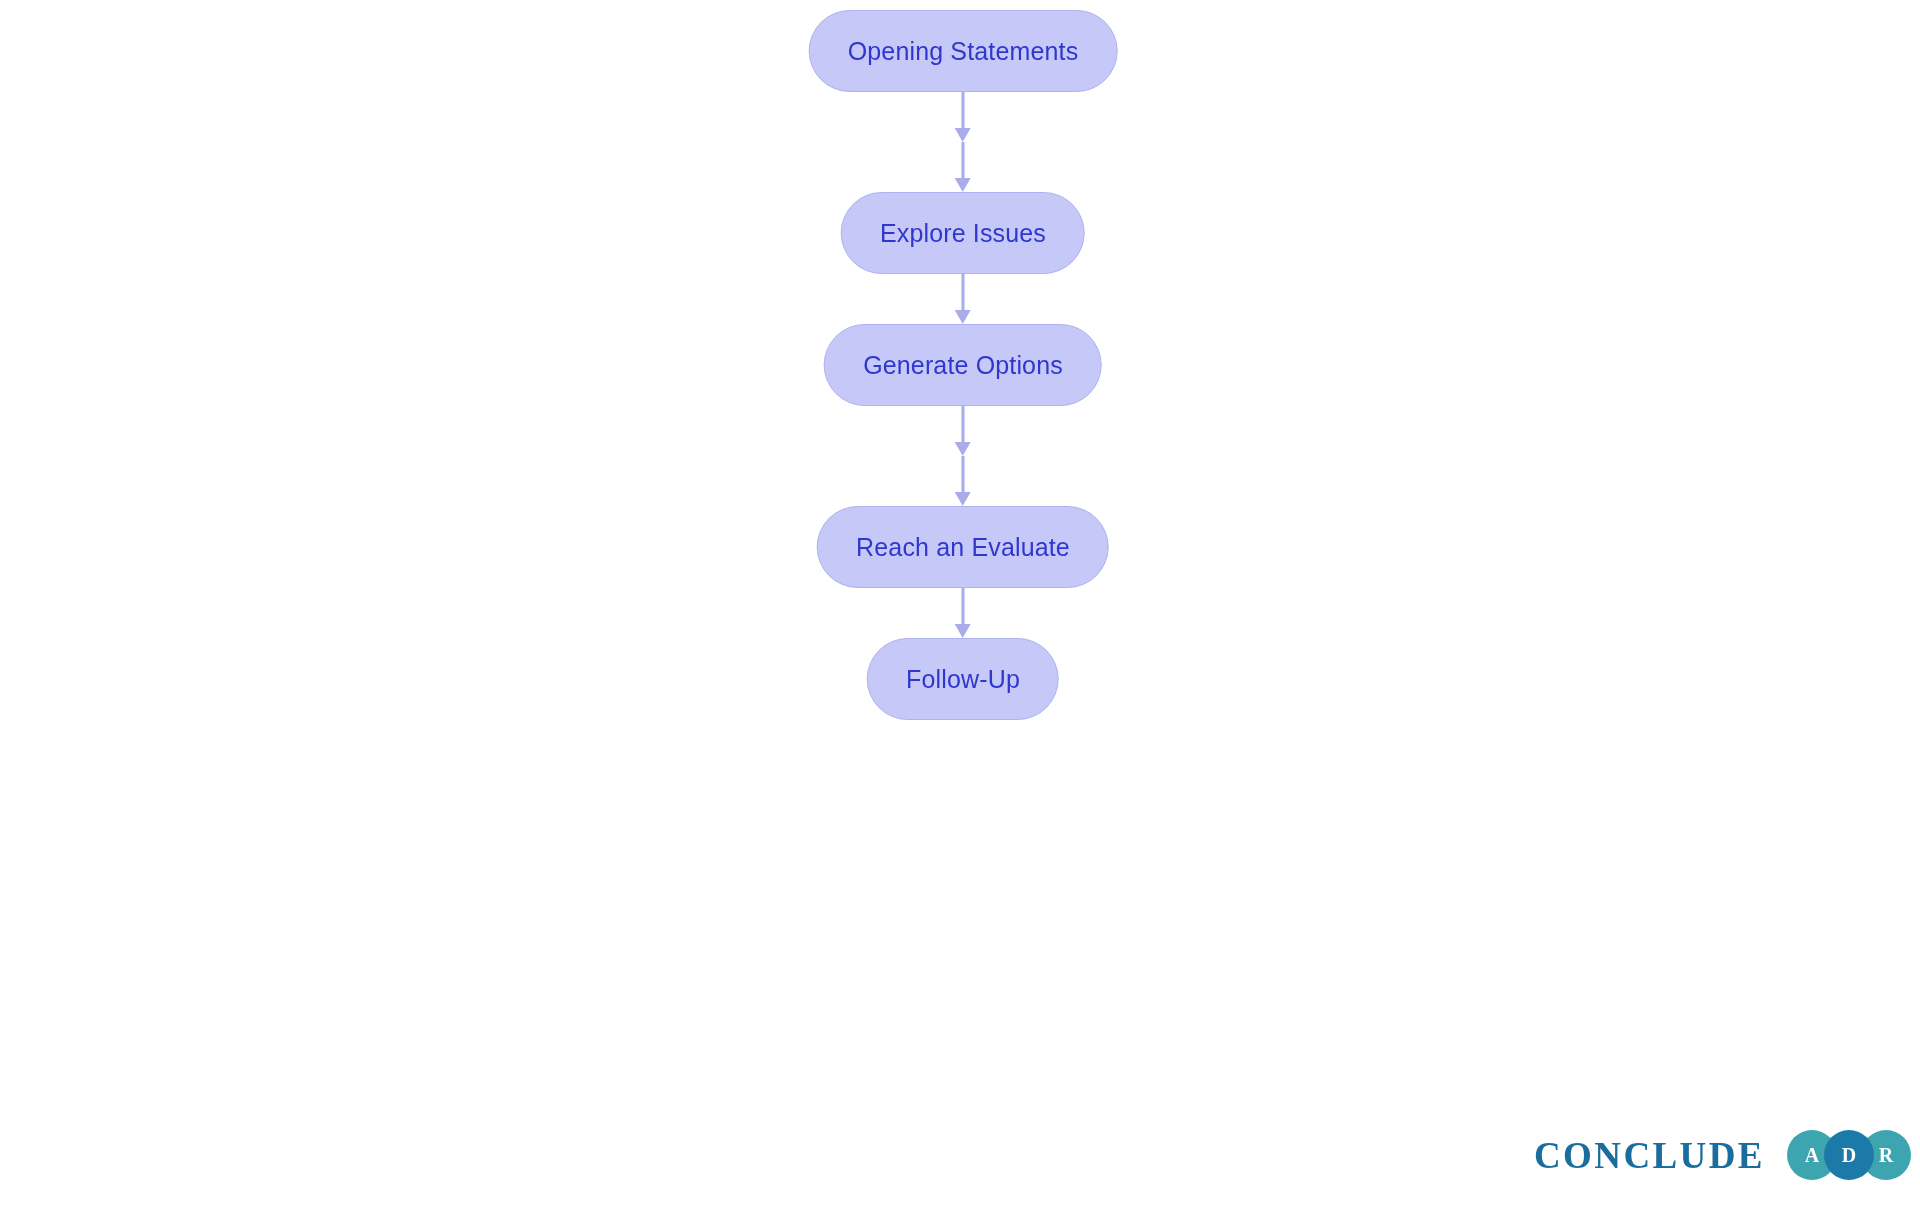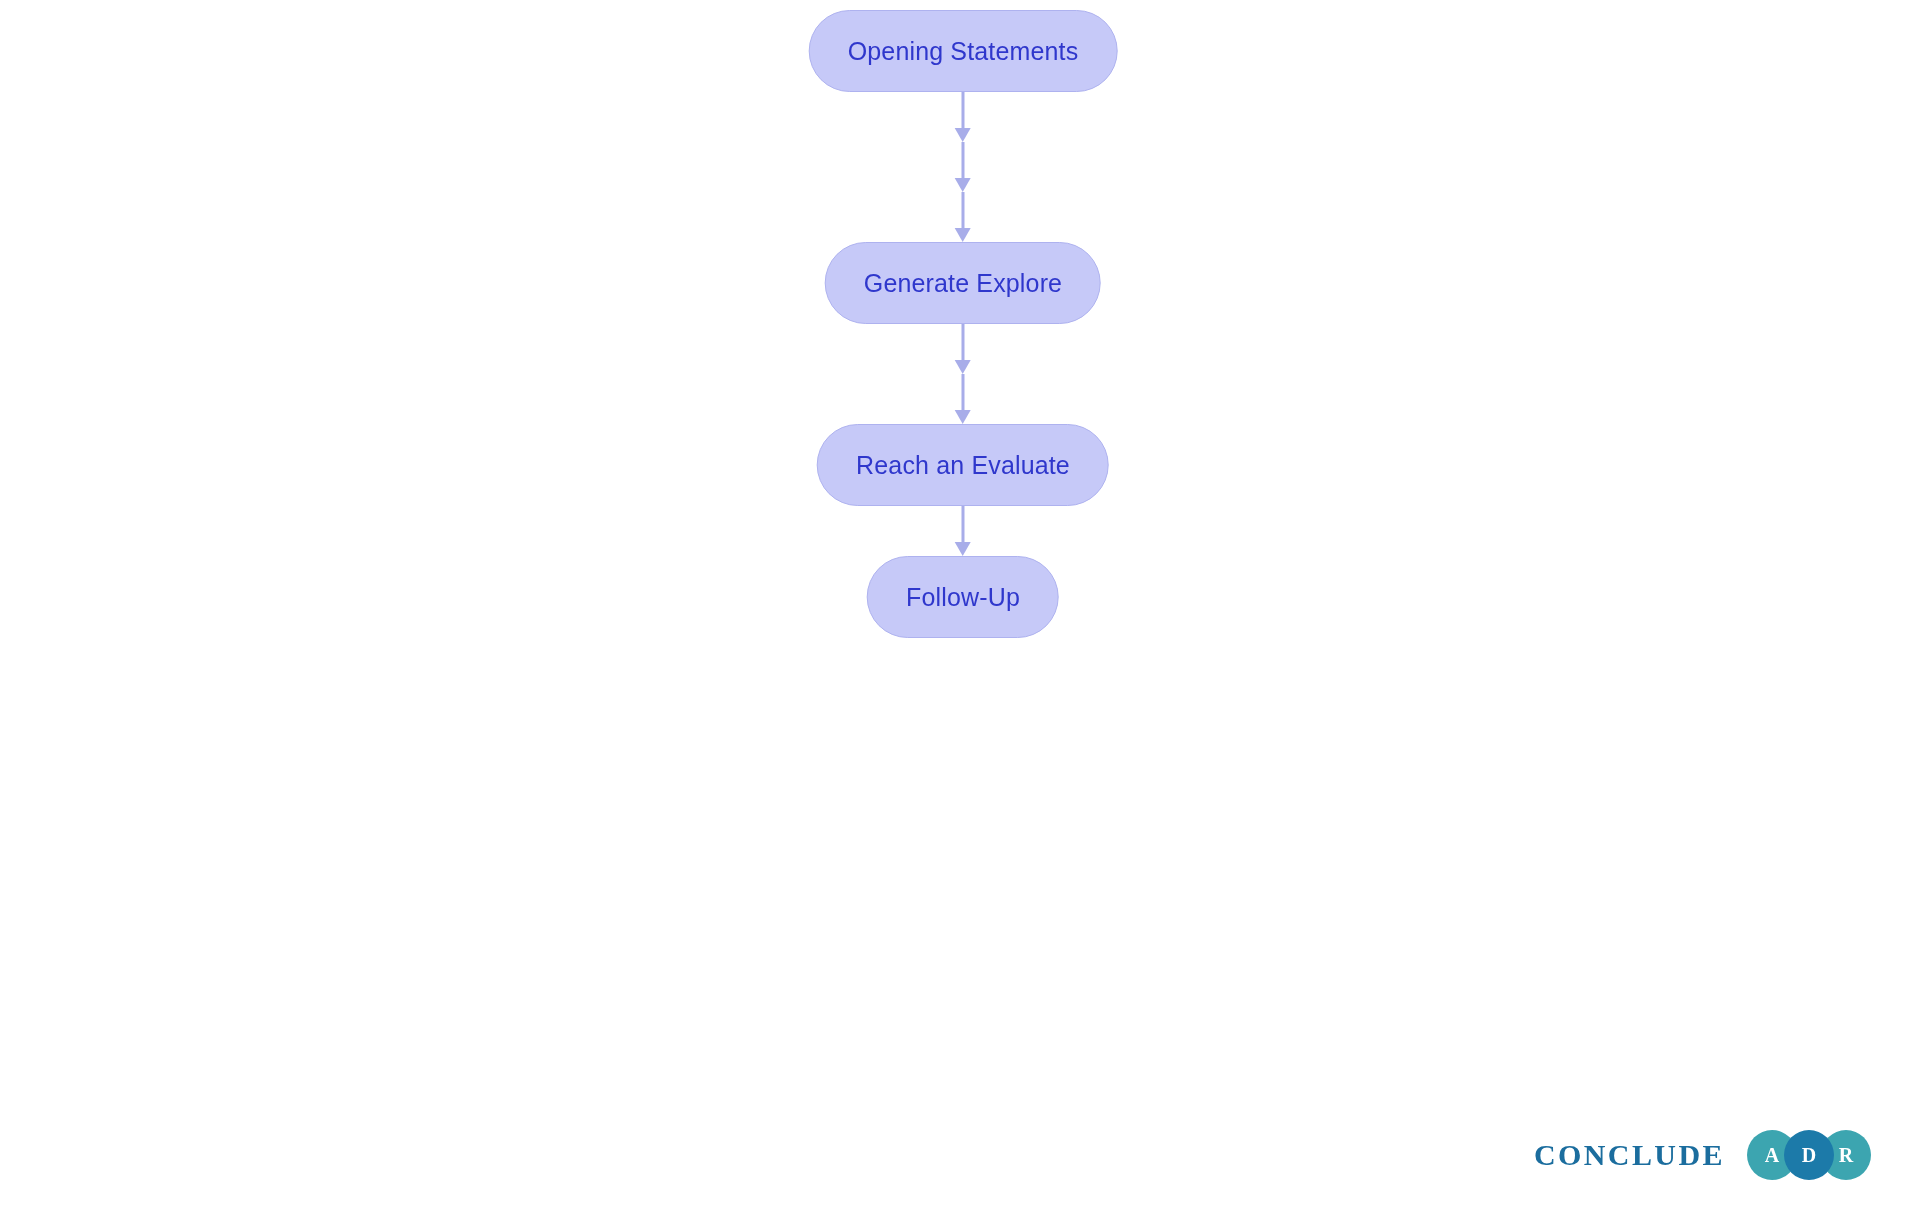--- a/index.html
+++ b/index.html
@@ -93,21 +93,21 @@
   .logo {
     position: absolute;
     left: 1534px;
     top: 1130px;
     display: flex;
     align-items: center;
     gap: 22px;
   }
   .logo-wordmark {
     font-family: "Liberation Serif", "DejaVu Serif", serif;
-    font-size: 30px;
+    font-size: 37px;
     font-weight: 700;
     letter-spacing: 2.4px;
     color: #1b6d9e;
     line-height: 1;
   }
   .logo-circles {
     position: relative;
     width: 124px;
     height: 50px;
   }
@@ -146,28 +146,31 @@
         <div class="stem"></div>
         <div class="head"></div>
       </div>
 
 
       <div class="connector">
         <div class="stem"></div>
         <div class="head"></div>
       </div>
 
-
-      <div class="connector">
-        <div class="stem"></div>
-        <div class="head"></div>
-      </div>
-
-      <div class="node">
-        <span>Generate Explore</span>
+      <div class="node">
+        <span>Explore Issues</span>
+      </div>
+
+      <div class="connector">
+        <div class="stem"></div>
+        <div class="head"></div>
+      </div>
+
+      <div class="node">
+        <span>Generate Options</span>
       </div>
 
       <div class="connector">
         <div class="stem"></div>
         <div class="head"></div>
       </div>
 
 
       <div class="connector">
         <div class="stem"></div>

